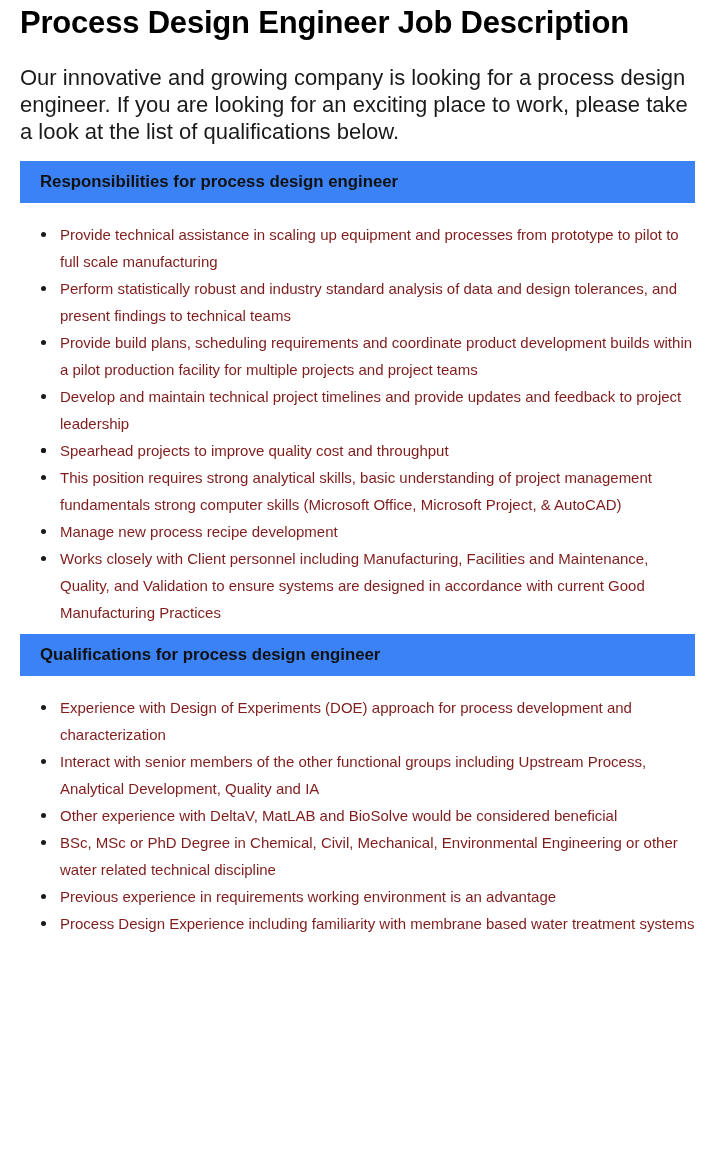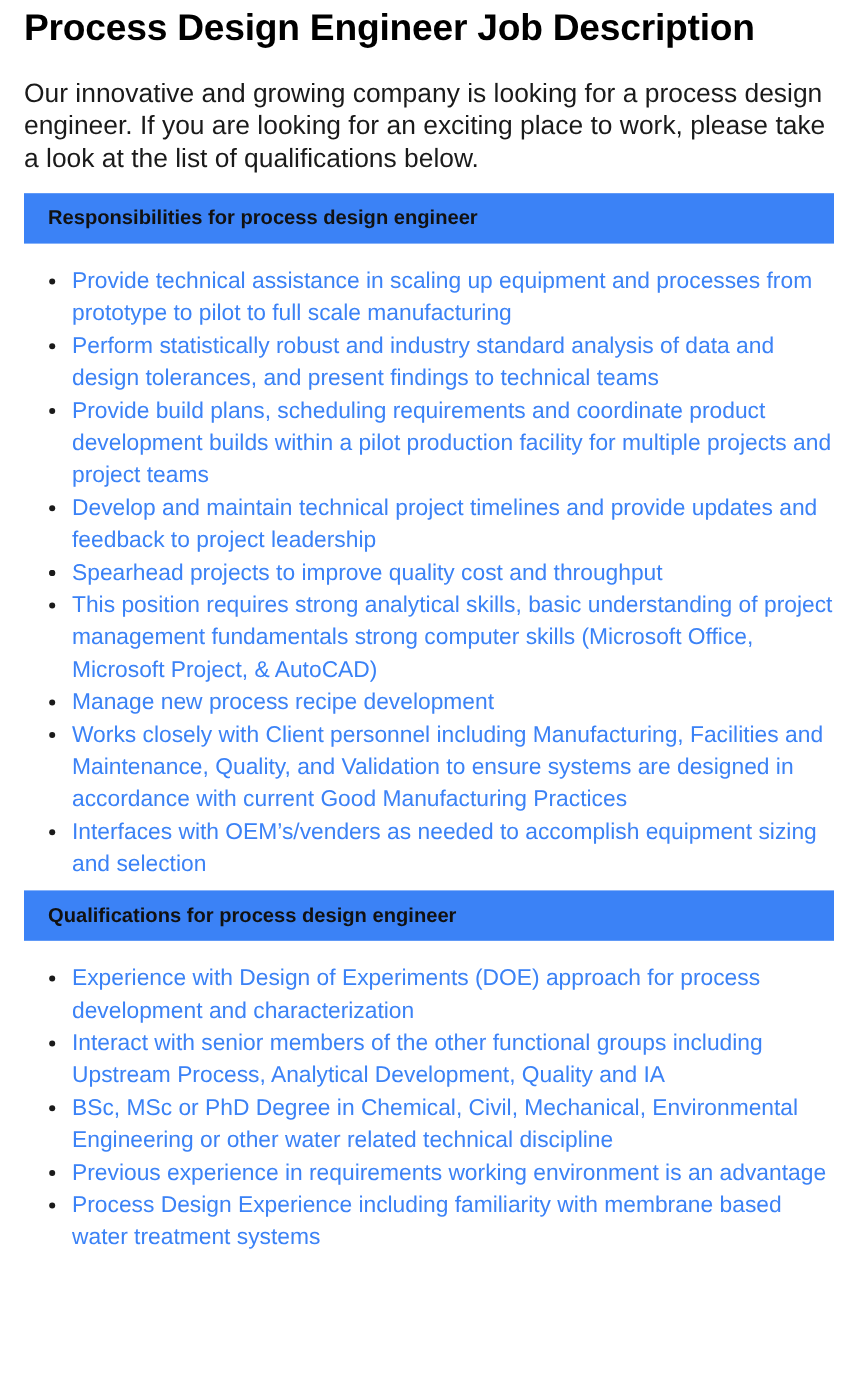--- a/index.html
+++ b/index.html
@@ -39,23 +39,23 @@
       color: #111;
     }
     .section-header.resp { margin-top: 16px; }
     ul.items {
       margin: 18px 0 0 0;
       padding-left: 40px;
       list-style: none;
     }
     ul.items li {
       position: relative;
-      font-size: 19px;
+      font-size: 15px;
       line-height: 27px;
-      color: #3b82f6;
+      color: #7f1d1d;
     }
     ul.items li .bullet {
       position: absolute;
       left: -19px;
       top: 11px;
       width: 5px;
       height: 5px;
       border-radius: 50%;
       background: #1a1a1a;
     }
@@ -72,24 +72,24 @@
   <ul class="items">
     <li><span class="bullet"></span><span>Provide technical assistance in scaling up equipment and processes from prototype to pilot to full scale manufacturing</span></li>
     <li><span class="bullet"></span><span>Perform statistically robust and industry standard analysis of data and design tolerances, and present findings to technical teams</span></li>
     <li><span class="bullet"></span><span>Provide build plans, scheduling requirements and coordinate product development builds within a pilot production facility for multiple projects and project teams</span></li>
     <li><span class="bullet"></span><span>Develop and maintain technical project timelines and provide updates and feedback to project leadership</span></li>
     <li><span class="bullet"></span></li>
     <li><span class="bullet"></span><span>Spearhead projects to improve quality cost and throughput</span></li>
     <li><span class="bullet"></span><span>This position requires strong analytical skills, basic understanding of project management fundamentals strong computer skills (Microsoft Office, Microsoft Project, &amp; AutoCAD)</span></li>
     <li><span class="bullet"></span><span>Manage new process recipe development</span></li>
     <li><span class="bullet"></span><span>Works closely with Client personnel including Manufacturing, Facilities and Maintenance, Quality, and Validation to ensure systems are designed in accordance with current Good Manufacturing Practices</span></li>
-    <li><span class="bullet"></span><span>Interfaces with OEM’s/venders as needed to accomplish equipment sizing and selection</span></li>
   </ul>
 
   <div class="section-header qual-header">Qualifications for process design engineer</div>
   <ul class="items">
     <li><span class="bullet"></span><span>Experience with Design of Experiments (DOE) approach for process development and characterization</span></li>
     <li><span class="bullet"></span><span>Interact with senior members of the other functional groups including Upstream Process, Analytical Development, Quality and IA</span></li>
+    <li><span class="bullet"></span><span>Other experience with DeltaV, MatLAB and BioSolve would be considered beneficial</span></li>
     <li><span class="bullet"></span><span>BSc, MSc or PhD Degree in Chemical, Civil, Mechanical, Environmental Engineering or other water related technical discipline</span></li>
     <li><span class="bullet"></span><span>Previous experience in requirements working environment is an advantage</span></li>
     <li><span class="bullet"></span><span>Process Design Experience including familiarity with membrane based water treatment systems</span></li>
   </ul>
 </div>
 
 </body></html>

